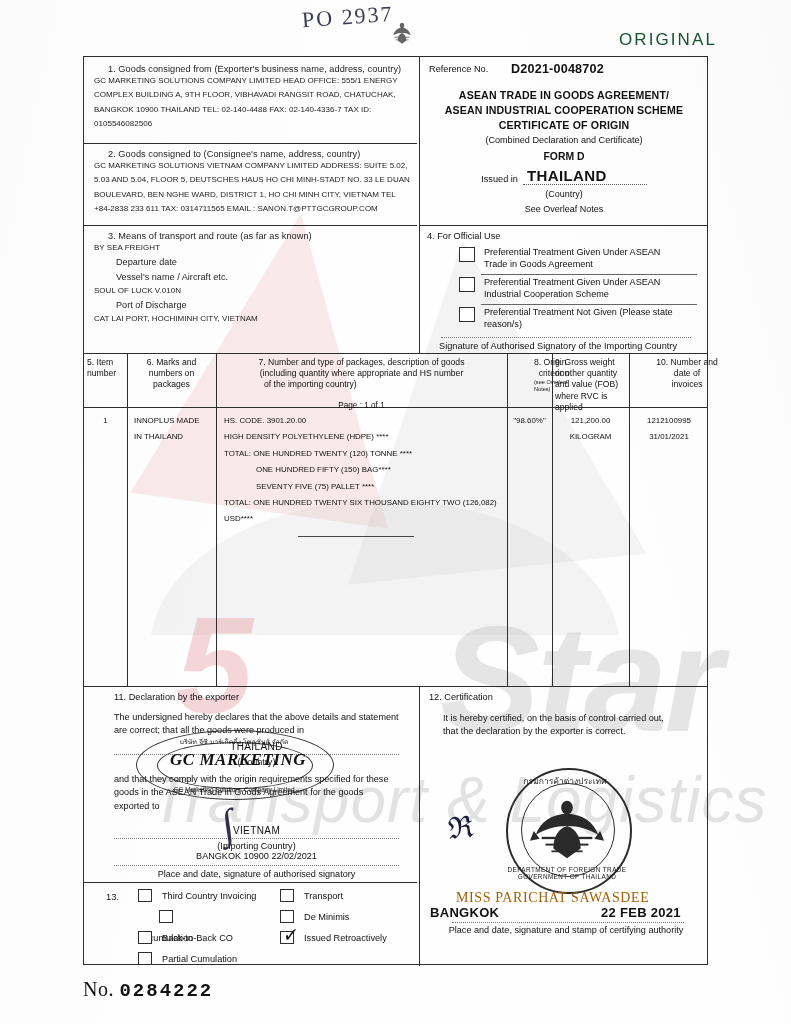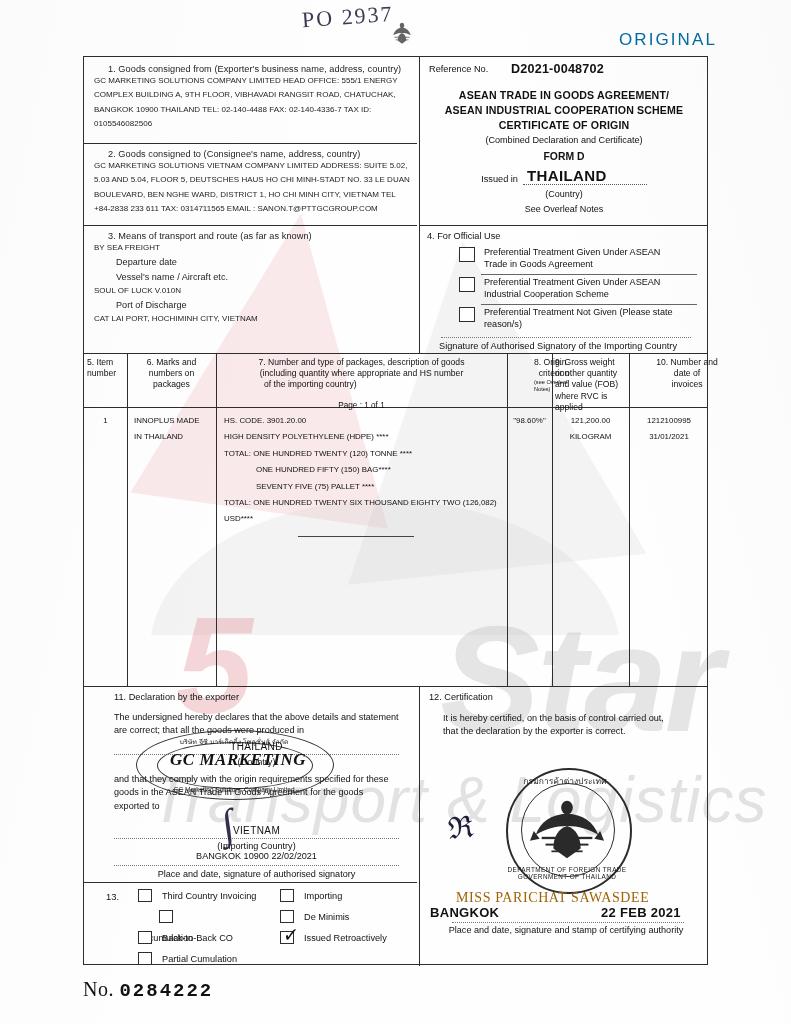--- a/index.html
+++ b/index.html
@@ -109,21 +109,21 @@
     width: 22px;
     height: 26px;
     opacity: 0.72;
   }
   .original-label {
     position: absolute;
     right: 74px;
     top: 30px;
     font-size: 17px;
     letter-spacing: 2.1px;
-    color: #0369a1;
+    color: #14532d;
   }
 
   
   .frame {
     position: absolute;
     left: 83px;
     top: 56px;
     width: 625px;
     height: 909px;
     border: 1.2px solid #2d2d2d;
@@ -608,21 +608,21 @@
         <span class="s13-chk"></span>
         <span class="s13-lbl">Back-to-Back CO</span>
       </div>
       <div class="s13-item" style="left:54px; top:70px;">
         <span class="s13-chk"></span>
         <span class="s13-lbl">Partial Cumulation</span>
       </div>
 
       <div class="s13-item" style="left:196px; top:7px;">
         <span class="s13-chk"></span>
-        <span class="s13-lbl">Importing</span>
+        <span class="s13-lbl">Transport</span>
       </div>
       <div class="s13-item" style="left:196px; top:28px;">
         <span class="s13-chk"></span>
         <span class="s13-lbl">De Minimis</span>
       </div>
       <div class="s13-item" style="left:196px; top:49px;">
         <span class="s13-chk">
           <span class="tick">✓</span>
         </span>
         <span class="s13-lbl">Issued Retroactively</span>

